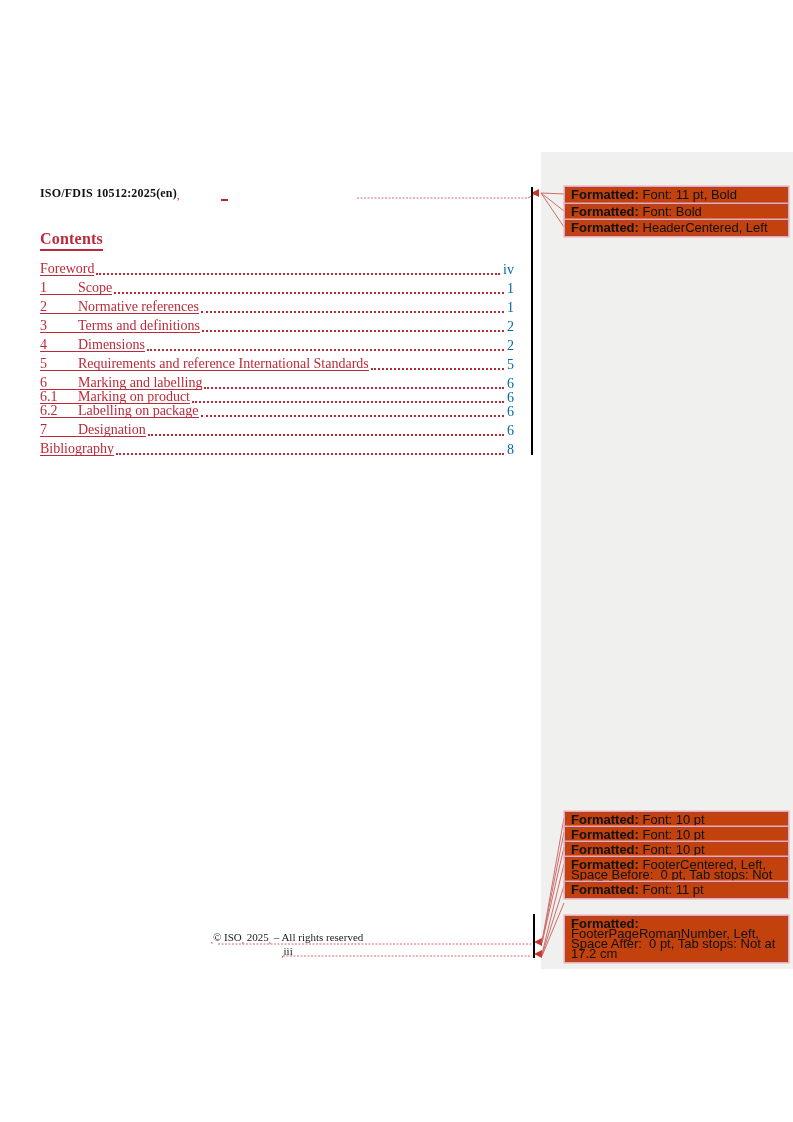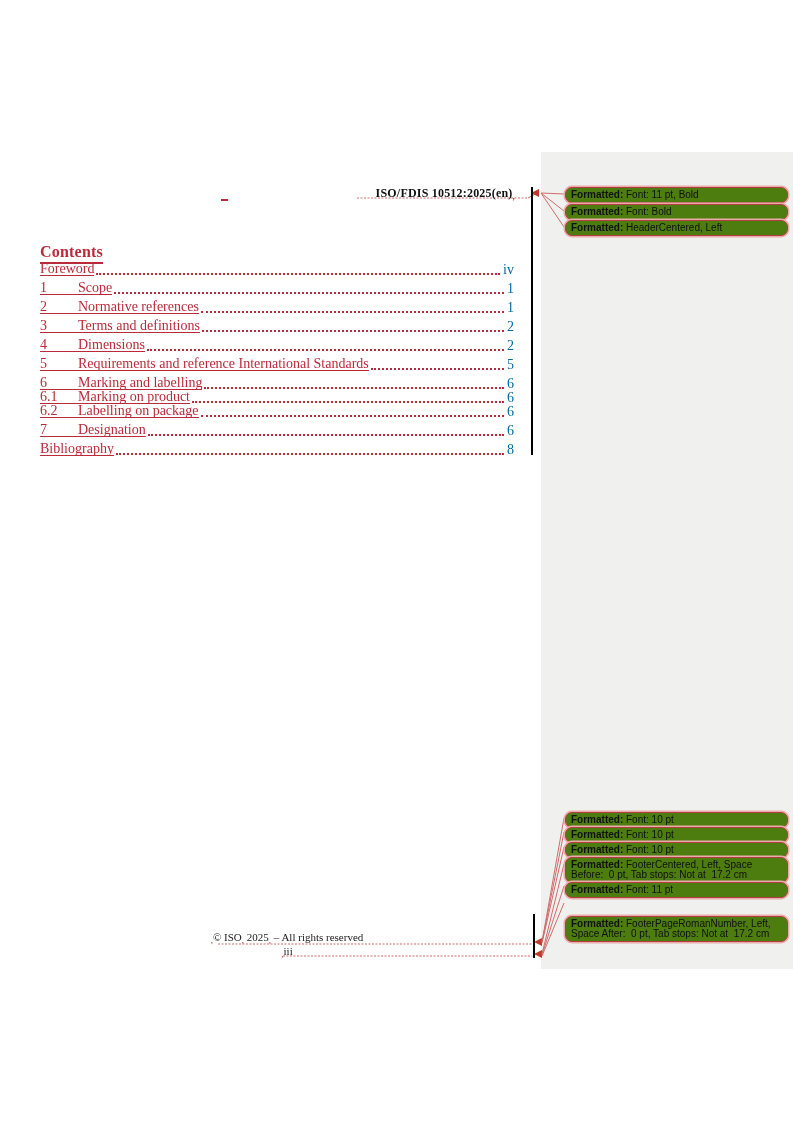--- a/index.html
+++ b/index.html
@@ -9,49 +9,49 @@
 
   
   .markup-panel{left:541px;top:152px;width:252px;height:817px;background:#f0f0ee;}
 
   
   .chg-bar{width:2px;background:#000;}
   .chg-bar.hdr{left:531px;top:187px;height:268px;}
   .chg-bar.ftr{left:533px;top:914px;height:44px;}
 
   
-  .header-title{left:40px;top:186px;width:475px;text-align:right;
+  .header-title{left:40px;top:186px;width:475px;text-align:left;
     font-size:12px;font-weight:bold;color:#111;letter-spacing:.2px;}
   .ins-dash{left:221px;top:199px;width:7px;height:2px;background:#bb2a3a;}
   .rmark{color:#bb2a3a;font-size:9px;position:relative;top:2px;font-weight:bold;}
   .rmark.lite{font-weight:normal;}
 
   
-  .contents-heading{left:40px;top:243px;font-size:16px;font-weight:bold;color:#bb2a3a;
+  .contents-heading{left:40px;top:230px;font-size:16px;font-weight:bold;color:#bb2a3a;
     border-bottom:2px solid #bb2a3a;padding-bottom:1px;letter-spacing:.2px;}
 
   
   .toc{left:40px;top:262px;width:474px;color:#bb2a3a;font-weight:normal;font-size:14px;}
   .toc-row{display:flex;align-items:flex-end;line-height:13px;cursor:default;}
   .toc-row.l1{margin-top:5px;}
   .toc-row.sub{margin-top:0;}
   .toc-row:first-child{margin-top:0;}
   .toc-num{display:inline-block;min-width:38px;border-bottom:1.5px solid #bb2a3a;}
   .toc-title{border-bottom:1.5px solid #bb2a3a;white-space:nowrap;}
   .toc-leader{flex:1;border-bottom:2px dotted #bb2a3a;margin:0 1px 1px 2px;height:0;}
   .toc-page{color:#0369a1;margin-left:2px;}
 
   
   .footer-copy{left:40px;top:931px;width:494px;text-align:center;font-size:11px;color:#1a1a1a;}
   .footer-page{left:40px;top:945px;width:494px;text-align:center;font-size:11px;color:#1a1a1a;font-family:Liberation Serif, serif;}
 
   
-  .callout{position:absolute;left:565px;width:211px;background:#4d7c0f;
-    border:1.5px solid #b04040;border-radius:7px;box-shadow:0 0 0 1.5px #eaabab;
-    padding:2px 5px;font-family:"Liberation Sans", sans-serif;font-size:10px;
+  .callout{position:absolute;left:565px;width:211px;background:#c2410c;
+    border:1.5px solid #b04040;border-radius:0;box-shadow:0 0 0 1.5px #eaabab;
+    padding:2px 5px;font-family:"Liberation Sans", sans-serif;font-size:13px;
     line-height:10px;color:#111;}
   .co-label{font-weight:bold;}
   .co-text{white-space:pre-wrap;}
 
   svg.overlay{position:absolute;left:0;top:0;pointer-events:none;}
   .conn{stroke:#cf6d6d;stroke-width:1;fill:none;}
   .conn.dot{stroke-dasharray:2,1.5;}
   .arrow{fill:#c0392b;stroke:none;}
 </style>
 </head>

